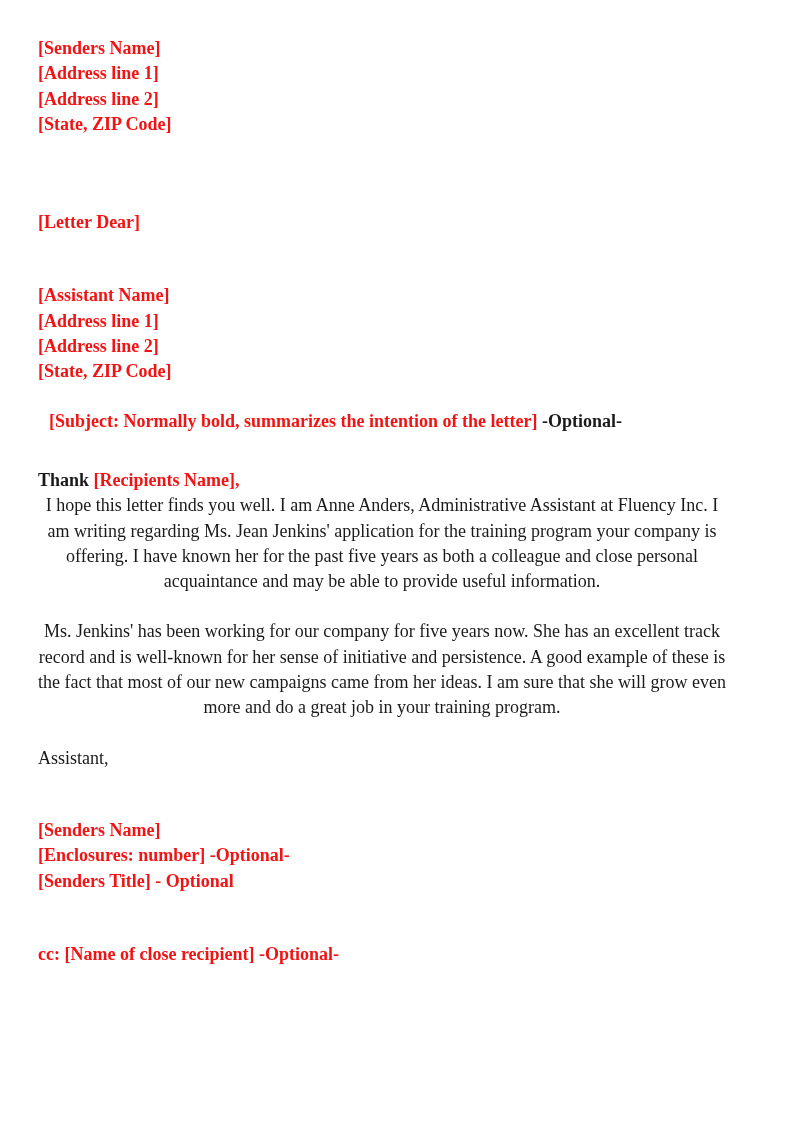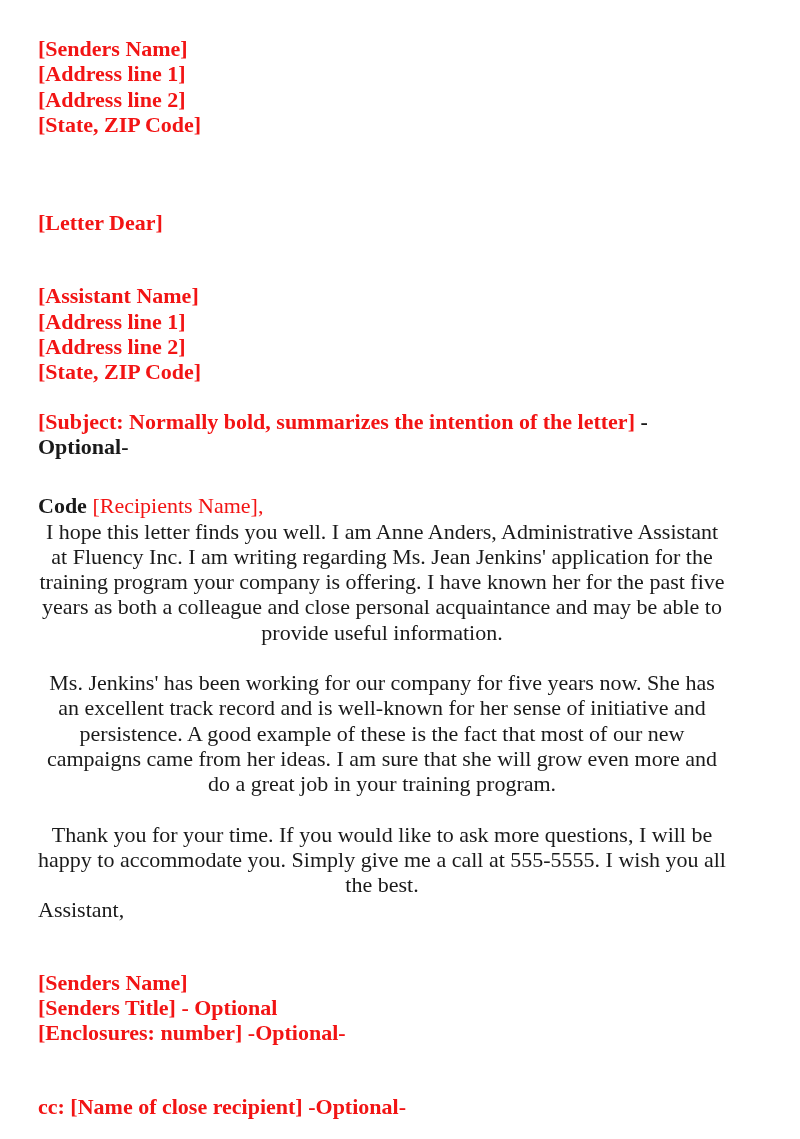--- a/index.html
+++ b/index.html
@@ -18,21 +18,21 @@
     background: #ffffff;
     box-sizing: border-box;
     padding: 0;
     overflow: hidden;
   }
   .letter {
     position: absolute;
     left: 38px;
     top: 36px;
     width: 690px;
-    font-size: 22px;
+    font-size: 18px;
     line-height: 25.3px;
     color: #1a1a1a;
   }
   .red {
     color: #f21414;
   }
   .blk {
     color: #1a1a1a;
   }
   .block {
@@ -51,30 +51,31 @@
   .gap-sign-off { height: 47px; }
   .gap-closing-cc { height: 48px; }
 
   .para {
     margin: 0;
     text-align: center;
     width: 688px;
   }
   .subject-line {
     font-weight: 600;
+    margin-left: 11px;
   }
   .addr-block .line,
   .closing-block .line {
     font-weight: 600;
   }
   .salutation {
     font-weight: 600;
   }
   .salutation .red {
-    font-weight: 400;
+    font-weight: 700;
   }
   .cc-line {
     font-weight: 600;
   }
 </style>
 </head>
 <body>
 
 <div class="page">
   <div class="letter">
@@ -103,41 +104,40 @@
 
     <div class="gap-recipient-subject"></div>
 
     <div class="block subject-line">
       <span class="red">[Subject: Normally bold, summarizes the intention of the letter]</span><span class="blk"> -Optional-</span>
     </div>
 
     <div class="gap-subject-salutation"></div>
 
     <div class="block salutation">
-      <span class="blk">Code </span><span class="red">[Recipients Name],</span>
+      <span class="blk">Thank </span><span class="red">[Recipients Name],</span>
     </div>
 
     <p class="para">I hope this letter finds you well. I am Anne Anders, Administrative Assistant at Fluency Inc. I am writing regarding Ms. Jean Jenkins' application for the training program your company is offering. I have known her for the past five years as both a colleague and close personal acquaintance and may be able to provide useful information.</p>
 
     <div class="gap-para"></div>
 
     <p class="para">Ms. Jenkins' has been working for our company for five years now. She has an excellent track record and is well-known for her sense of initiative and persistence. A good example of these is the fact that most of our new campaigns came from her ideas. I am sure that she will grow even more and do a great job in your training program.</p>
 
     <div class="gap-para"></div>
 
-    <p class="para">Thank you for your time. If you would like to ask more questions, I will be happy to accommodate you. Simply give me a call at 555-5555. I wish you all the best.</p>
 
     <div class="block">Assistant,</div>
 
     <div class="gap-sign-off"></div>
 
     <div class="block closing-block">
       <div class="line red">[Senders Name]</div>
+      <div class="line red">[Enclosures: number] -Optional-</div>
       <div class="line red">[Senders Title] - Optional</div>
-      <div class="line red">[Enclosures: number] -Optional-</div>
     </div>
 
     <div class="gap-closing-cc"></div>
 
     <div class="block cc-line red">cc: [Name of close recipient] -Optional-</div>
 
   </div>
 </div>
 
 </body></html>

